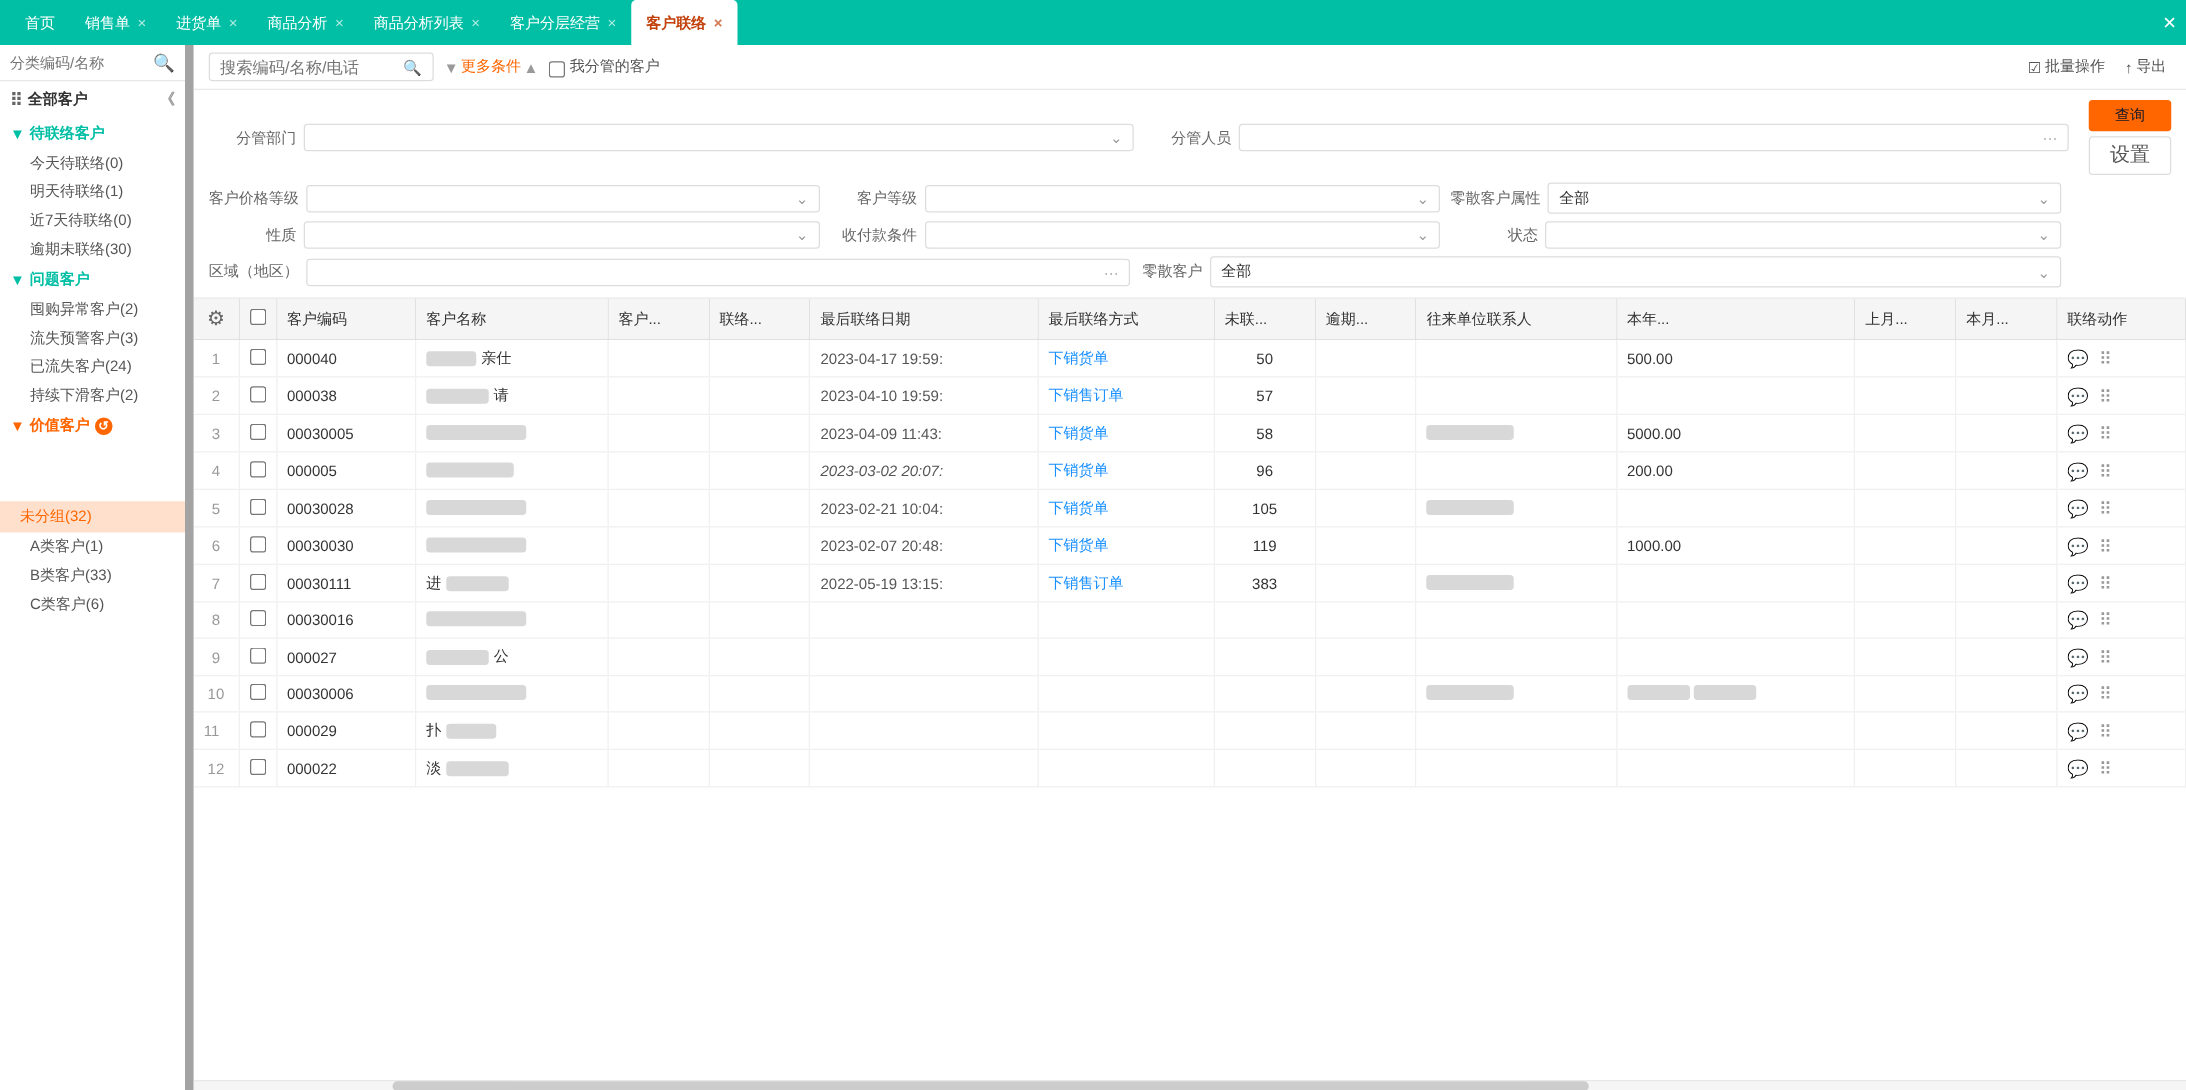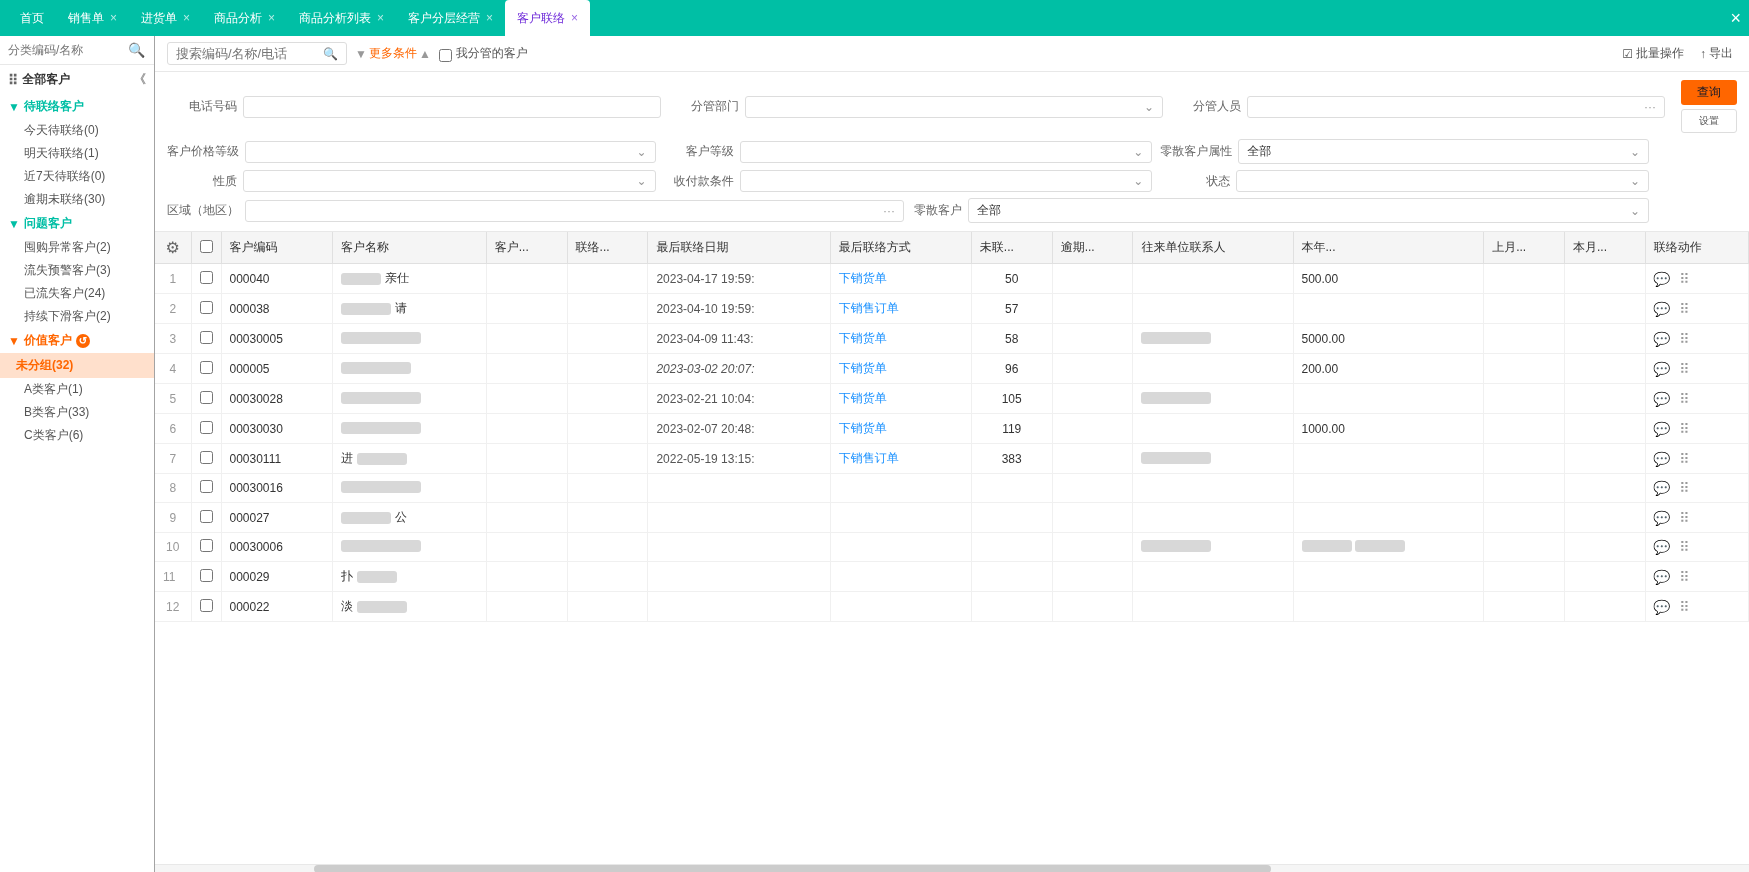--- a/index.html
+++ b/index.html
@@ -19,22 +19,23 @@
       align-items: center;
       padding: 0 12px;
       height: 36px;
       cursor: pointer;
       white-space: nowrap;
       color: white;
       font-size: 13px;
     }
     .top-nav .nav-item.active {
       background: white;
-      color: #6d28d9;
+      color: #c2410c;
       border-radius: 4px 4px 0 0;
+      font-weight: bold;
     }
     .top-nav .nav-item .close-x {
       margin-left: 6px;
       font-size: 12px;
       opacity: 0.7;
     }
     .top-nav .close-window {
       margin-left: auto;
       cursor: pointer;
       font-size: 18px;
@@ -45,21 +46,21 @@
     .main-layout {
       display: flex;
       height: calc(100vh - 36px);
     }
 
     
     .sidebar {
       width: 155px;
       min-width: 155px;
       background: white;
-      border-right: 1px solid #a3a3a3;
+      border-right: 7px solid #a3a3a3;
       display: flex;
       flex-direction: column;
       overflow-y: auto;
     }
     .sidebar-search {
       display: flex;
       align-items: center;
       padding: 6px 8px;
       border-bottom: 1px solid #e8e8e8;
     }
@@ -103,21 +104,21 @@
     .sidebar-group-label .arrow { margin-right: 4px; }
 
     .sidebar-item {
       padding: 4px 8px 4px 16px;
       color: #555;
       cursor: pointer;
       white-space: nowrap;
       overflow: hidden;
       text-overflow: ellipsis;
     }
-    .sidebar-item.active { background: #ffe0cc; color: #ff6600; font-weight: bold; }
+    .sidebar-item.active { background: #ffe0cc; color: #ff6600; font-weight: normal; margin-top: 48px; }
 
     .sidebar-sub-item {
       padding: 3px 8px 3px 24px;
       color: #555;
       cursor: pointer;
     }
 
     
     .content-area {
       flex: 1;
@@ -244,21 +245,21 @@
       cursor: pointer;
       font-size: 12px;
     }
     .btn-reset {
       background: white;
       color: #555;
       border: 1px solid #ddd;
       border-radius: 3px;
       padding: 4px 16px;
       cursor: pointer;
-      font-size: 10px;
+      font-size: 16px;
     }
 
     
     .table-area {
       flex: 1;
       overflow: auto;
     }
     table {
       width: 100%;
       border-collapse: collapse;
@@ -466,24 +467,20 @@
           <span>↑</span>
           <span>导出</span>
         </div>
       </div>
     </div>
 
     <div class="advanced-filter">
 
       <div class="filter-row">
         <div class="filter-field">
-          <span class="filter-label">电话号码</span>
-          <input class="filter-input" type="text" style="">
-        </div>
-        <div class="filter-field">
           <span class="filter-label">分管部门</span>
           <div class="filter-select">
             <span class="chevron">⌄</span>
           </div>
         </div>
         <div class="filter-field">
           <span class="filter-label">分管人员</span>
           <div class="filter-select">
             <span style="color:#999;margin-left:auto;">···</span>
           </div>

